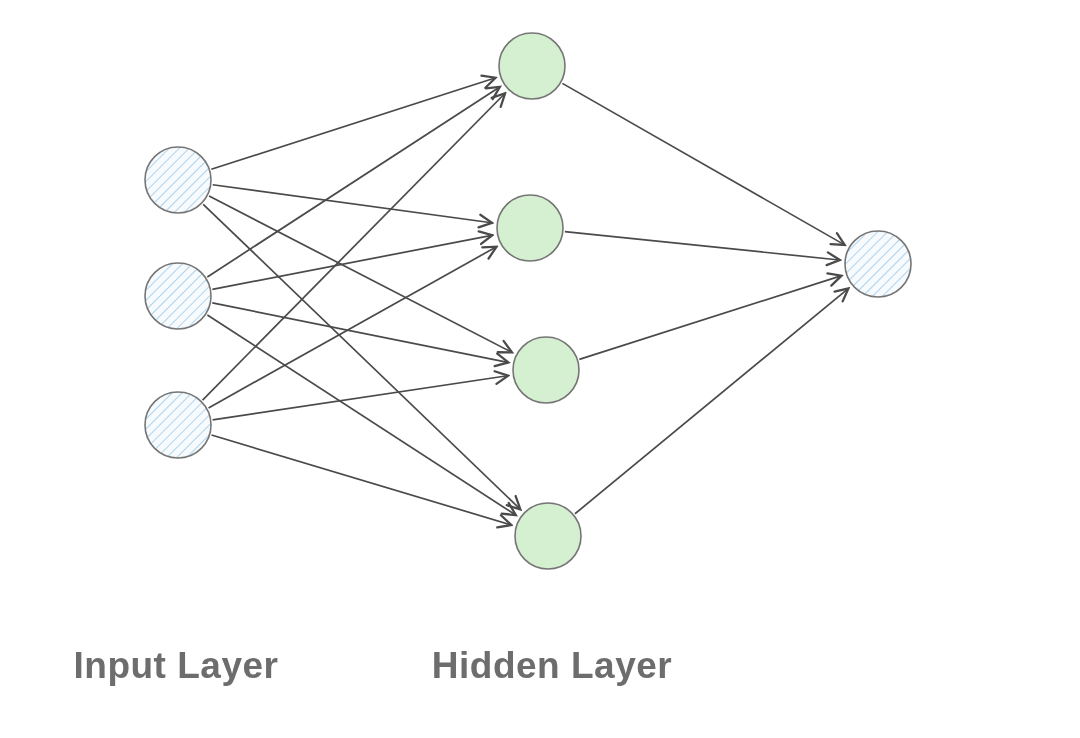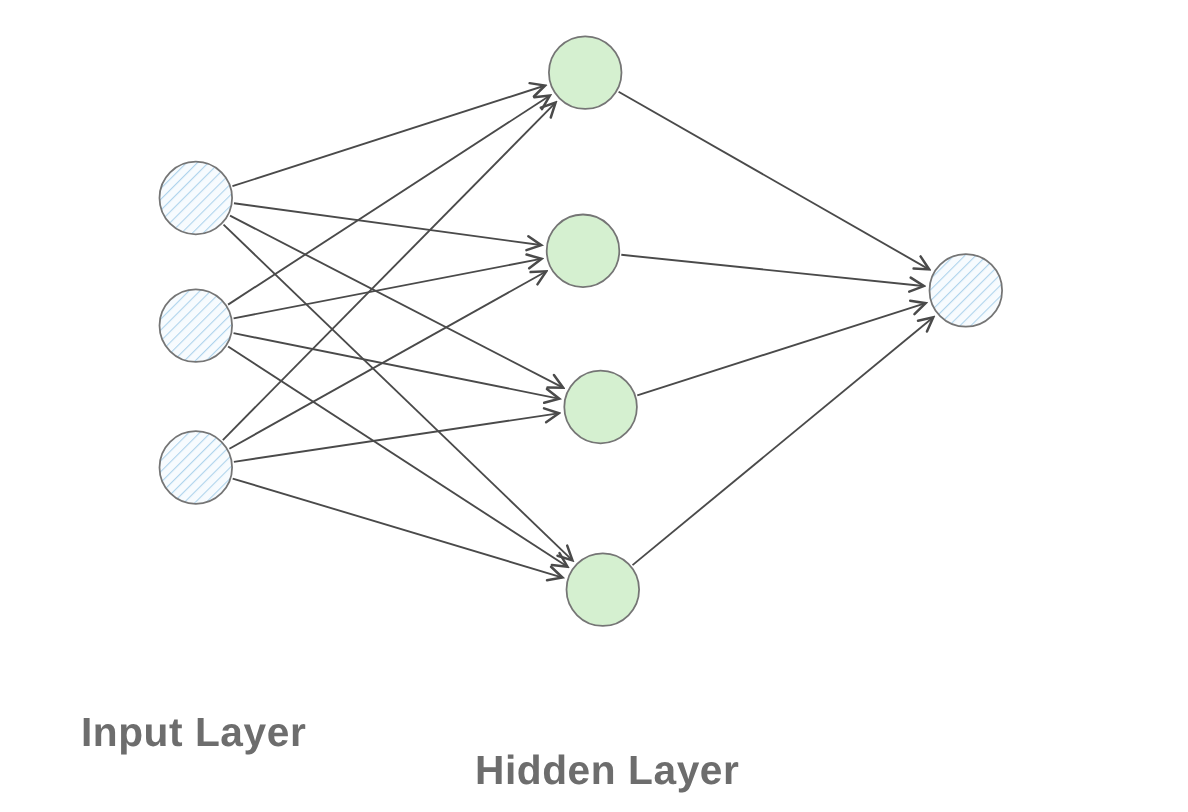--- a/index.html
+++ b/index.html
@@ -72,15 +72,15 @@
         <circle cx="178" cy="425" r="33" fill="url(#hatch)" stroke="#757575" stroke-width="1.6"></circle>
         <circle cx="532" cy="66" r="33" fill="#d5f0d0" stroke="#757575" stroke-width="1.6"></circle>
         <circle cx="530" cy="228" r="33" fill="#d5f0d0" stroke="#757575" stroke-width="1.6"></circle>
         <circle cx="546" cy="370" r="33" fill="#d5f0d0" stroke="#757575" stroke-width="1.6"></circle>
         <circle cx="548" cy="536" r="33" fill="#d5f0d0" stroke="#757575" stroke-width="1.6"></circle>
         <circle cx="878" cy="264" r="33" fill="url(#hatch)" stroke="#757575" stroke-width="1.6"></circle>
       </g>
   </svg>
 
   <div class="layer-label" style="left: 176px; top: 645px;">Input Layer</div>
-  <div class="layer-label" style="left: 552px; top: 680px;">Hidden Layer</div>
+  <div class="layer-label" style="left: 552px; top: 645px;">Hidden Layer</div>
 
 </div>
 
 </body></html>

